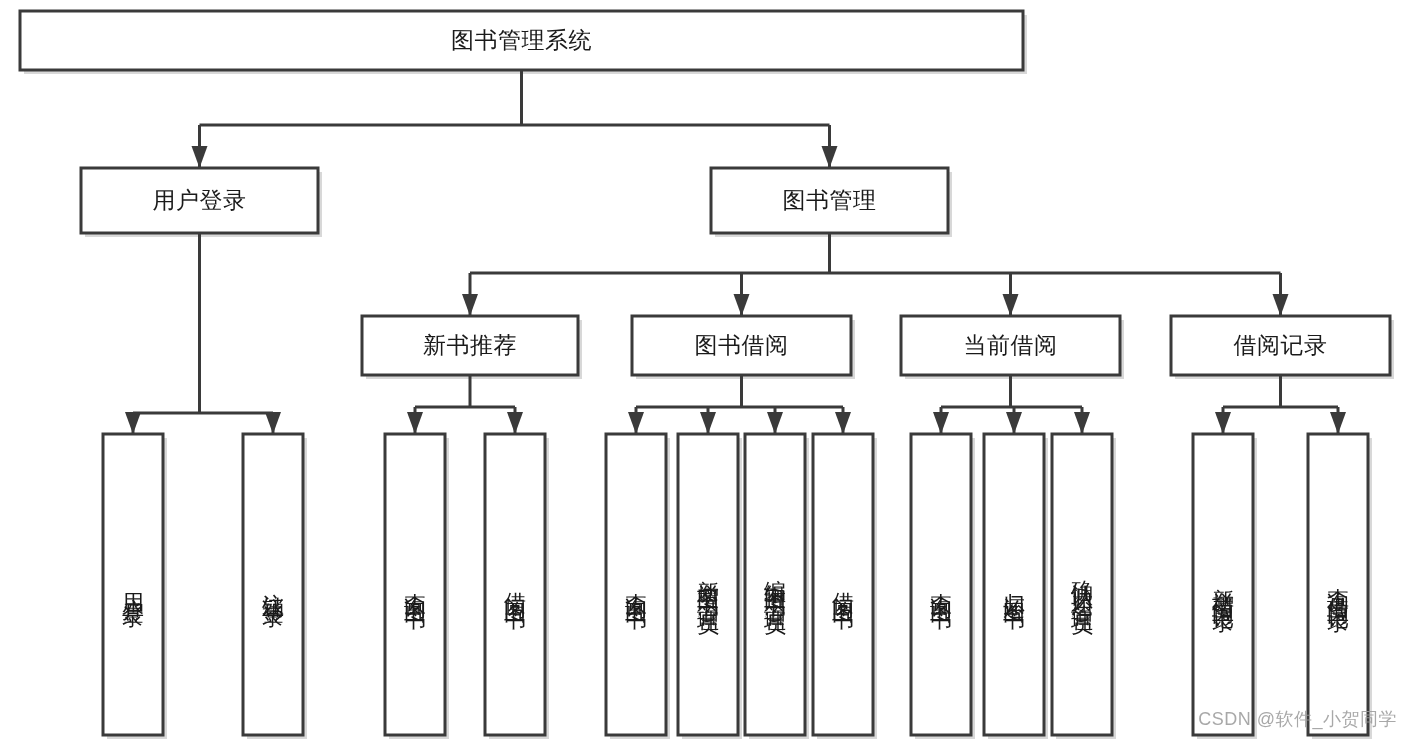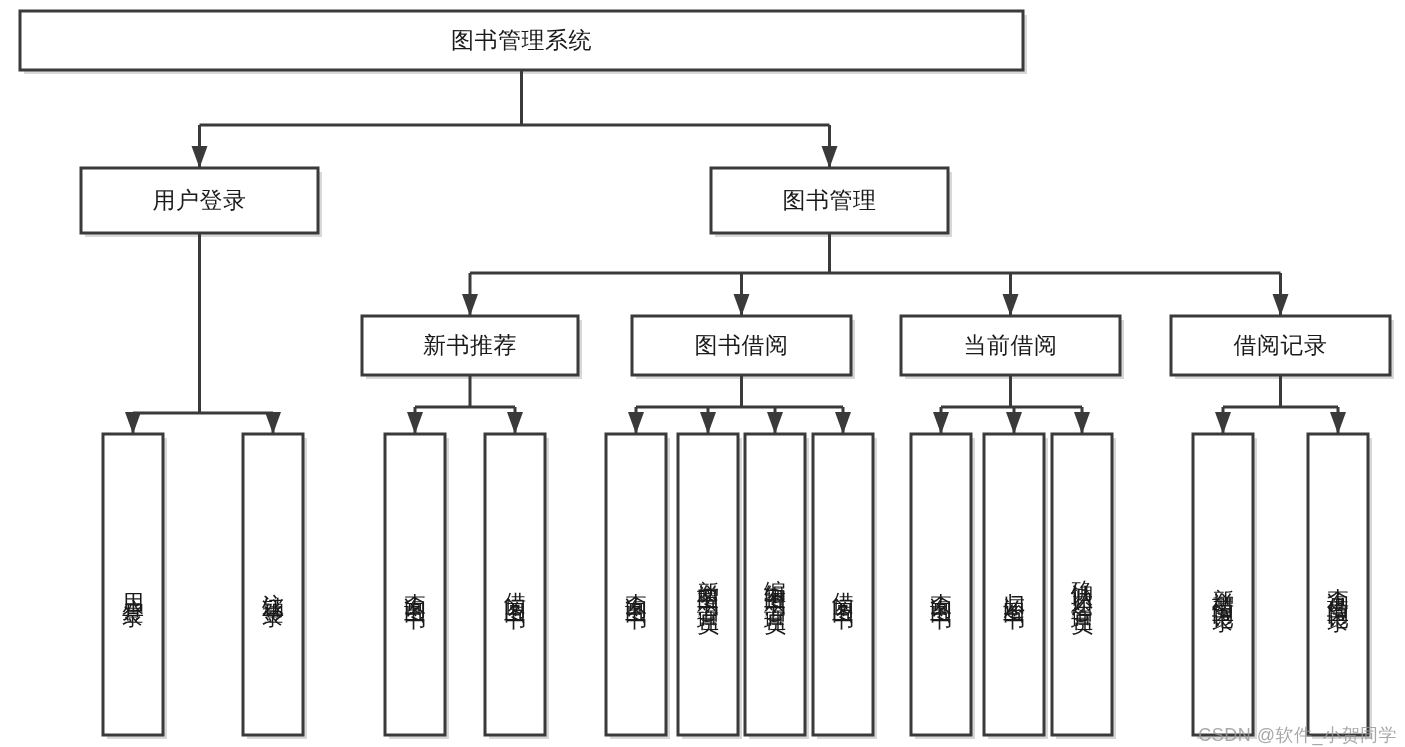--- a/index.html
+++ b/index.html
@@ -64,21 +64,21 @@
     font-size: 22px;
     line-height: 1.1;
     color: #1a1a1a;
     letter-spacing: 5px;
     white-space: nowrap;
     pointer-events: none;
   }
   .watermark {
     position: absolute;
     right: 8px;
-    bottom: 0;
+    bottom: 16px;
     font-family: "Liberation Sans", "DejaVu Sans", sans-serif;
     font-size: 18px;
     color: #9a9a9a;
     opacity: 0.85;
     letter-spacing: 0.5px;
     white-space: nowrap;
   }
 </style>
 </head>
 <body>

